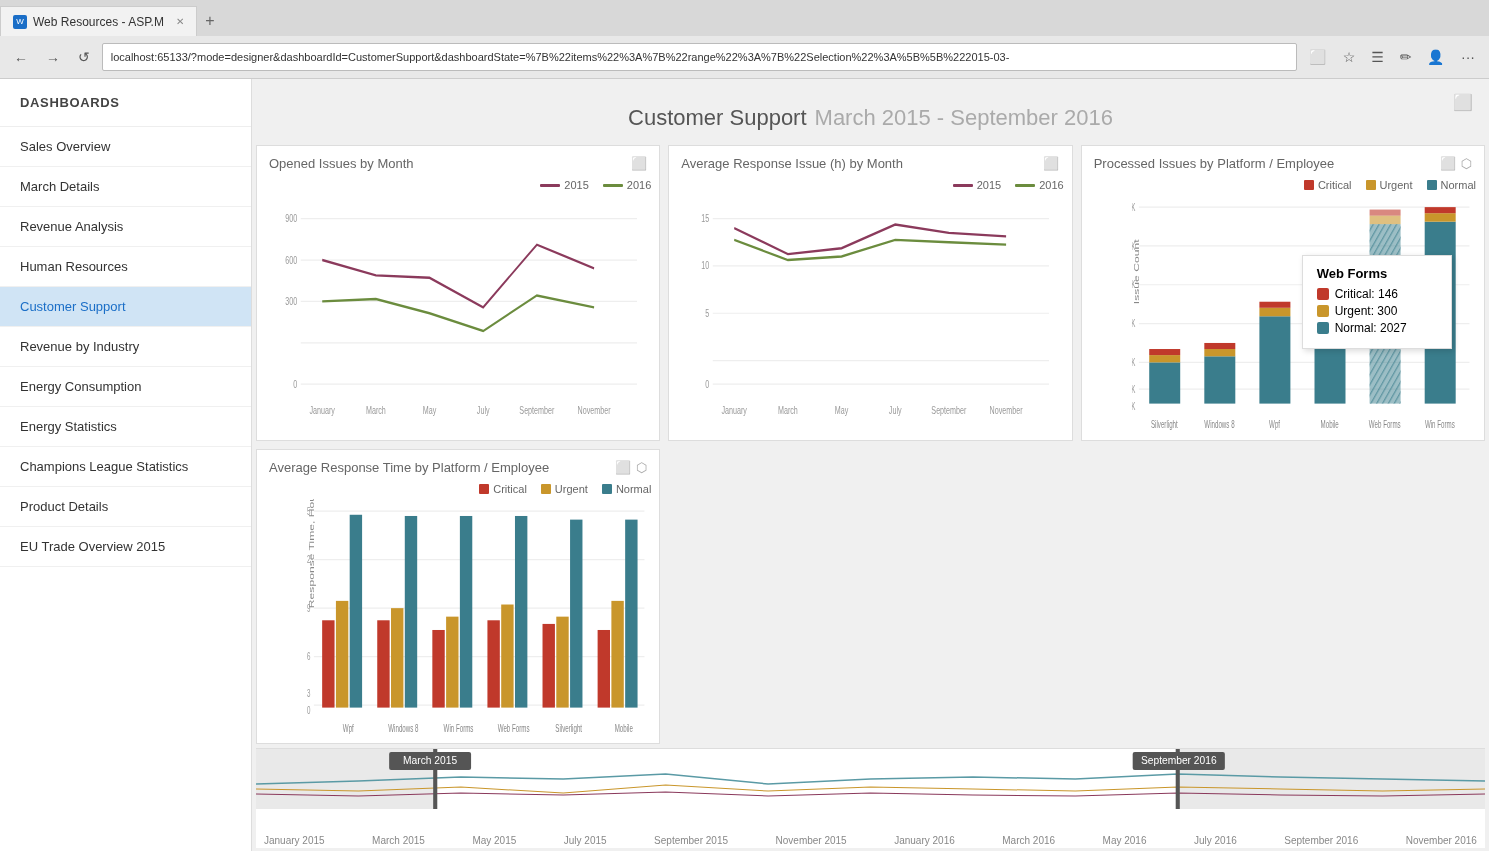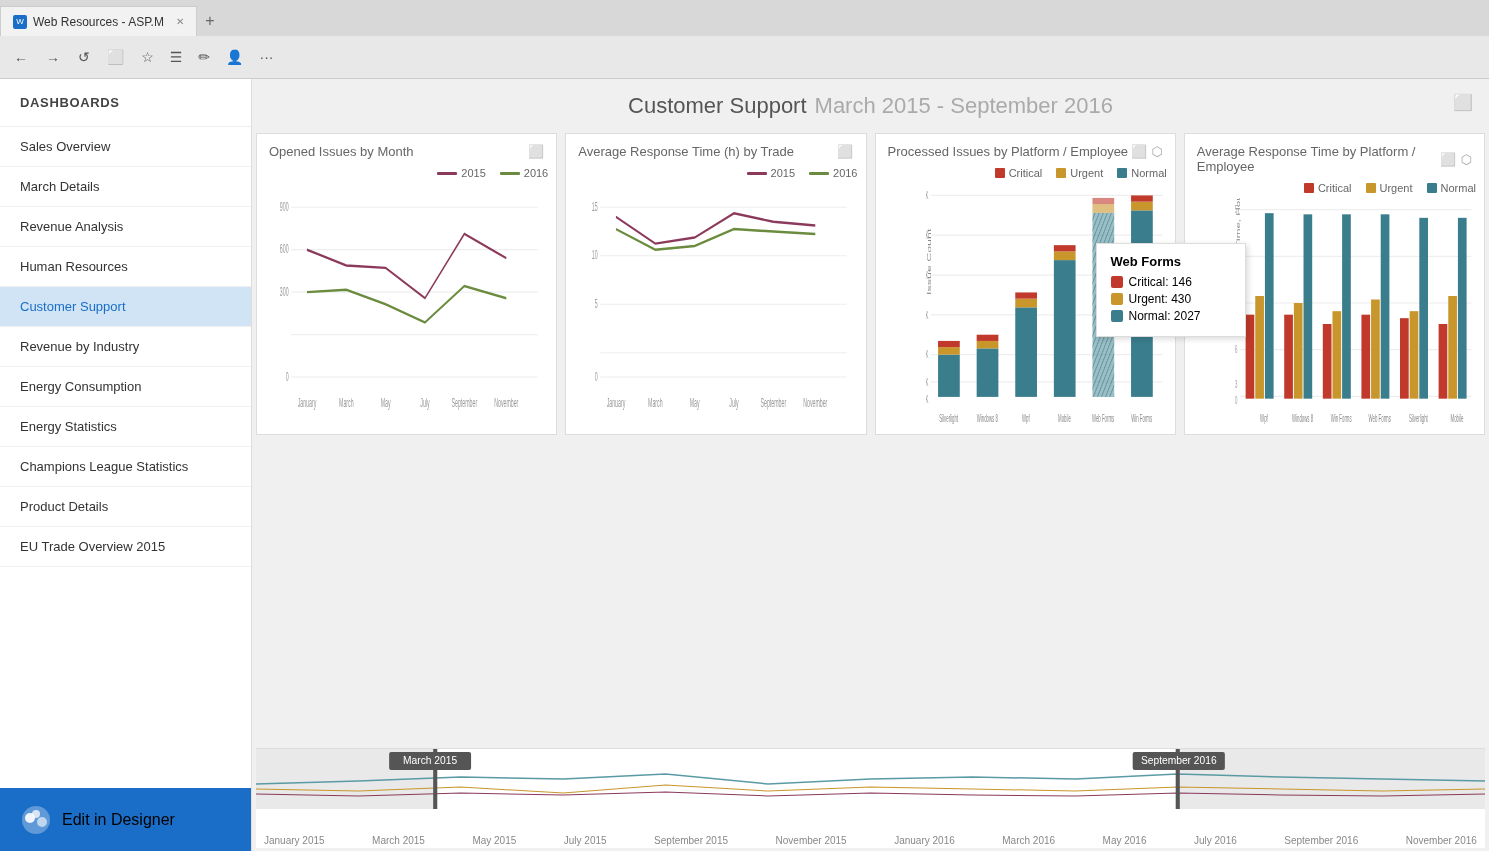--- a/index.html
+++ b/index.html
@@ -28,26 +28,26 @@
     .sidebar-item { padding: 12px 20px; font-size: 13px; color: #333; cursor: pointer; border-bottom: 1px solid #f0f0f0; }
     .sidebar-item.active { background: #d0e4f5; color: #1a6ec7; }
     .sidebar-footer { margin-top: auto; background: #1a6ec7; padding: 16px 20px; display: flex; align-items: center; gap: 10px; cursor: pointer; }
     .sidebar-footer-icon { width: 32px; height: 32px; }
 
     
     .main { flex: 1; display: flex; flex-direction: column; overflow: hidden; background: #f0f0f0; }
 
     
     .dash-title { text-align: center; padding: 14px 20px 10px; background: #f0f0f0; position: relative; }
-    .dash-title-text { font-size: 22px; color: #aaa; font-weight: 300; }
+    .dash-title-text { font-size: 22px; color: #aaa; font-weight: 300; margin-top: 12px; }
     .dash-title-text strong { color: #555; font-weight: 400; margin-right: 8px; }
     .dash-export-btn { position: absolute; right: 16px; top: 14px; color: #888; font-size: 16px; cursor: pointer; }
 
     
-    .charts-grid { display: grid; grid-template-columns: 1fr 1fr 1fr 1fr; grid-template-rows: 1fr 1fr; gap: 0; flex: 1; overflow: hidden; }
+    .charts-grid { display: grid; grid-template-columns: 1fr 1fr 1fr; grid-template-rows: 1fr 1fr; gap: 0; flex: 1; overflow: hidden; }
     .chart-panel { background: white; border: 1px solid #ddd; margin: 4px; position: relative; display: flex; flex-direction: column; }
     .chart-header { padding: 10px 12px 6px; display: flex; align-items: center; justify-content: space-between; }
     .chart-title { font-size: 13px; color: #666; font-weight: 400; }
     .chart-actions { display: flex; gap: 4px; }
     .chart-action-btn { color: #aaa; font-size: 13px; cursor: pointer; }
     .chart-body { flex: 1; padding: 0 8px 8px; position: relative; }
 
     
     .timeline-bar { height: 100px; background: white; border-top: 1px solid #ddd; position: relative; margin: 0 4px 4px; }
     .timeline-content { height: 100%; display: flex; flex-direction: column; }
@@ -78,20 +78,21 @@
       <div class="tab-favicon">W</div>
       <span>Web Resources - ASP.M</span>
       <span class="tab-close">✕</span>
     </div>
     <button class="tab-new">+</button>
   </div>
   <div class="address-bar">
     <button class="nav-btn">←</button>
     <button class="nav-btn">→</button>
     <button class="nav-btn">↺</button>
+    <input class="url-box" type="text" value="localhost:65133/?mode=designer&amp;dashboardId=CustomerSupport&amp;dashboardState=%7B%22items%22%3A%7B%22range%22%3A%7B%22Selection%22%3A%5B%5B%222015-03-" style="">
     <div class="toolbar-icons">
       <span class="toolbar-icon">⬜</span>
       <span class="toolbar-icon">☆</span>
       <span class="toolbar-icon">☰</span>
       <span class="toolbar-icon">✏</span>
       <span class="toolbar-icon">👤</span>
       <span class="toolbar-icon">···</span>
     </div>
   </div>
 </div>
@@ -104,29 +105,20 @@
     <div class="sidebar-item">March Details</div>
     <div class="sidebar-item">Revenue Analysis</div>
     <div class="sidebar-item">Human Resources</div>
     <div class="sidebar-item active">Customer Support</div>
     <div class="sidebar-item">Revenue by Industry</div>
     <div class="sidebar-item">Energy Consumption</div>
     <div class="sidebar-item">Energy Statistics</div>
     <div class="sidebar-item">Champions League Statistics</div>
     <div class="sidebar-item">Product Details</div>
     <div class="sidebar-item">EU Trade Overview 2015</div>
-    <div class="sidebar-footer">
-      <svg class="sidebar-footer-icon" viewBox="0 0 32 32">
-        <circle cx="16" cy="16" r="14" fill="rgba(255,255,255,0.3)"></circle>
-        <circle cx="10" cy="14" r="5" fill="white" opacity="0.9"></circle>
-        <circle cx="22" cy="18" r="5" fill="white" opacity="0.6"></circle>
-        <circle cx="16" cy="10" r="4" fill="white" opacity="0.75"></circle>
-      </svg>
-      <span>Edit in Designer</span>
-    </div>
   </div>
 
   <div class="main">
 
     <div class="dash-title">
       <div class="dash-title-text">
         <strong>Customer Support</strong><span>March 2015 - September 2016</span>
       </div>
       <span class="dash-export-btn">⬜</span>
     </div>
@@ -173,21 +165,21 @@
 
             <polyline points="80,55 155,68 230,70 305,95 380,42 460,62" fill="none" stroke="#8B3A5C" stroke-width="2"></polyline>
 
             <polyline points="80,90 155,88 230,100 305,115 380,85 460,95" fill="none" stroke="#6B8C3E" stroke-width="2"></polyline>
           </svg>
         </div>
       </div>
 
       <div class="chart-panel">
         <div class="chart-header">
-          <span class="chart-title">Average Response Time (h) by Trade</span>
+          <span class="chart-title">Average Response Issue (h) by Month</span>
           <div class="chart-actions">
             <span class="chart-action-btn">⬜</span>
           </div>
         </div>
         <div class="legend">
           <div class="legend-item">
             <div class="legend-line" style="background:#8B3A5C;"></div>
             <span>2015</span>
           </div>
           <div class="legend-item">
@@ -305,21 +297,21 @@
           </svg>
           
           <div class="tooltip" style="left: 220px; top: 60px; min-width: 150px;">
             <div class="tooltip-title">Web Forms</div>
             <div class="tooltip-row">
               <div class="tooltip-color" style="background:#c0392b;"></div>
               <span>Critical: 146</span>
             </div>
             <div class="tooltip-row">
               <div class="tooltip-color" style="background:#c9962b;"></div>
-              <span>Urgent: 430</span>
+              <span>Urgent: 300</span>
             </div>
             <div class="tooltip-row">
               <div class="tooltip-color" style="background:#3a7d8c;"></div>
               <span>Normal: 2027</span>
             </div>
           </div>
         </div>
       </div>
 
       <div class="chart-panel">

